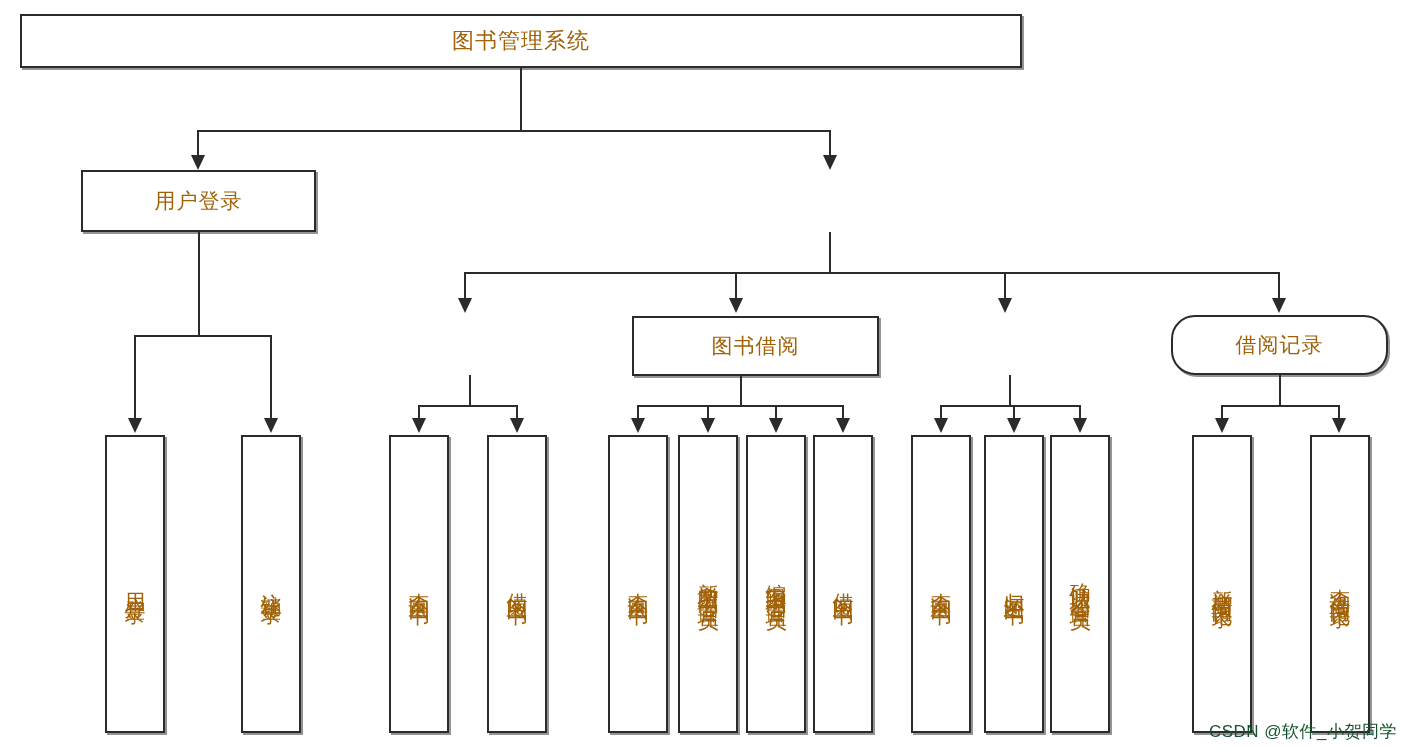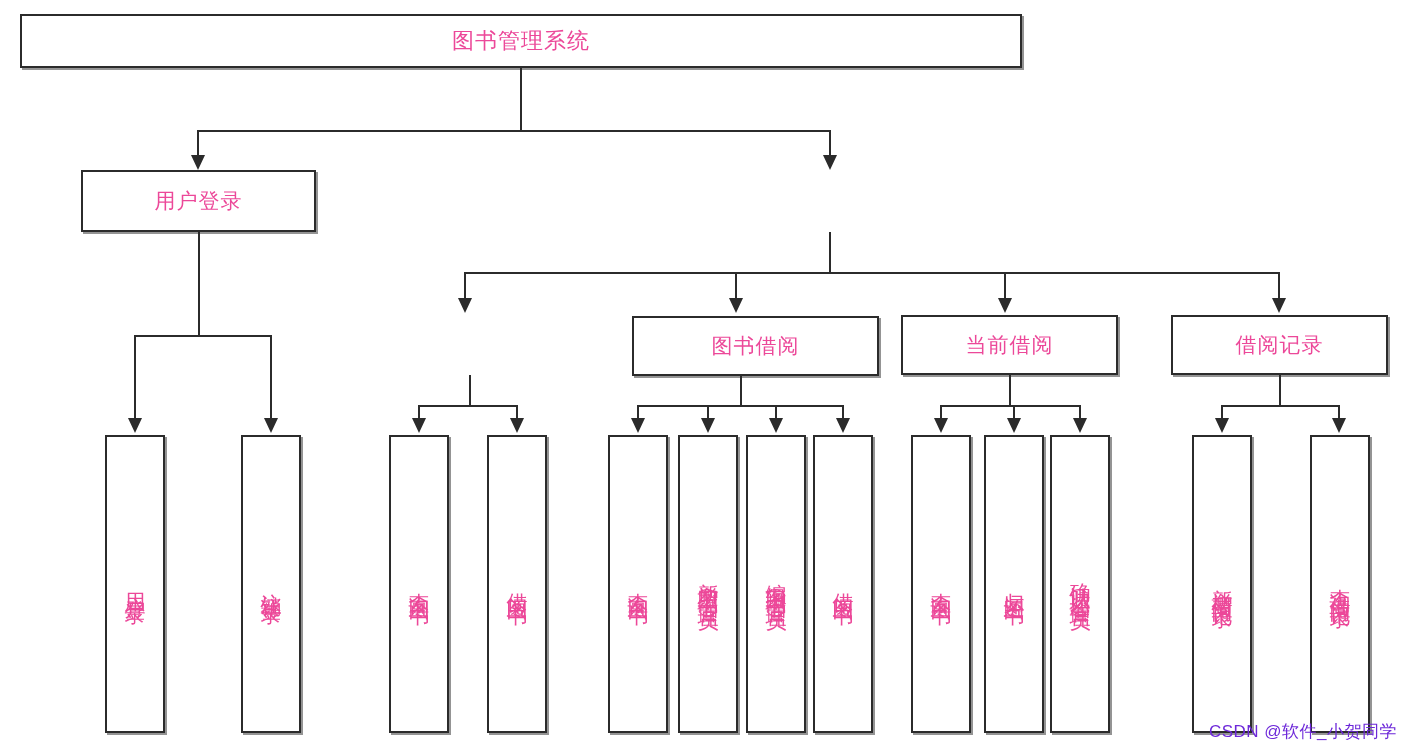--- a/index.html
+++ b/index.html
@@ -20,21 +20,21 @@
     position:absolute;
     box-sizing:border-box;
     background:#ffffff;
     border:2px solid #2b2b2b;
     box-shadow:2px 2px 0 0 rgba(60,60,60,0.55);
     display:flex;
     align-items:center;
     justify-content:center;
   }
   .box .lbl{
-    color:#ec4899;
+    color:#a16207;
     font-size:21px;
     letter-spacing:1px;
     white-space:nowrap;
     line-height:1.1;
   }
 
   
   .box.root .lbl{font-size:22px;}
 
   
@@ -68,21 +68,21 @@
     border-left:7px solid transparent;
     border-right:7px solid transparent;
     border-top:15px solid #2b2b2b;
   }
 
   
   #watermark{
     position:absolute;
     right:8px;
     bottom:4px;
-    color:#6d28d9;
+    color:#14532d;
     font-size:17px;
     letter-spacing:0.5px;
     white-space:nowrap;
     user-select:none;
   }
 </style>
 </head>
 <body>
 
 <div id="canvas">
@@ -118,24 +118,21 @@
   <div class="ln v" style="left:735px;top:272px;height:28px;"></div>
   <div class="arrow" style="left:729px;top:298px;"></div>
   <div class="ln v" style="left:1004px;top:272px;height:28px;"></div>
   <div class="arrow" style="left:998px;top:298px;"></div>
   <div class="ln v" style="left:1278px;top:272px;height:28px;"></div>
   <div class="arrow" style="left:1272px;top:298px;"></div>
 
   <div class="box" style="left:632px;top:316px;width:247px;height:60px;">
     <span class="lbl">图书借阅</span>
   </div>
-  <div class="box" style="left:901px;top:315px;width:217px;height:60px;">
-    <span class="lbl">当前借阅</span>
-  </div>
-  <div class="box" style="left:1171px;top:315px;width:217px;height:60px;">
+  <div class="box" style="left:1171px;top:315px;width:217px;height:60px;border-radius:24px;">
     <span class="lbl">借阅记录</span>
   </div>
 
   <div class="ln v" style="left:469px;top:375px;height:31px;"></div>
   <div class="ln h" style="left:418px;top:405px;width:99px;"></div>
   <div class="ln v" style="left:418px;top:405px;height:15px;"></div>
   <div class="arrow" style="left:412px;top:418px;"></div>
   <div class="ln v" style="left:516px;top:405px;height:15px;"></div>
   <div class="arrow" style="left:510px;top:418px;"></div>
 

